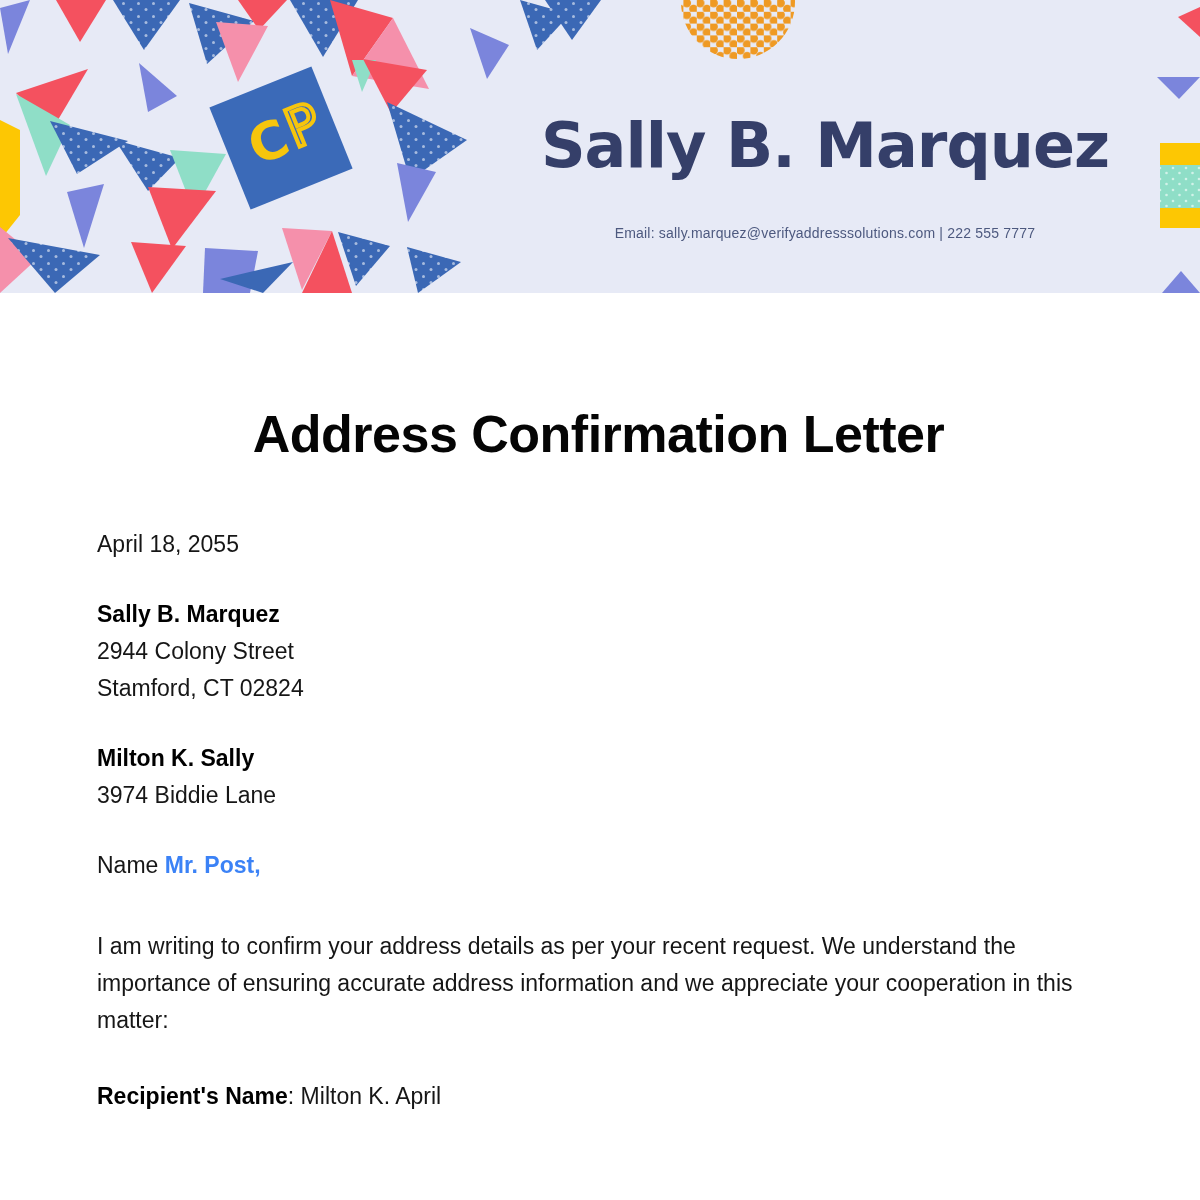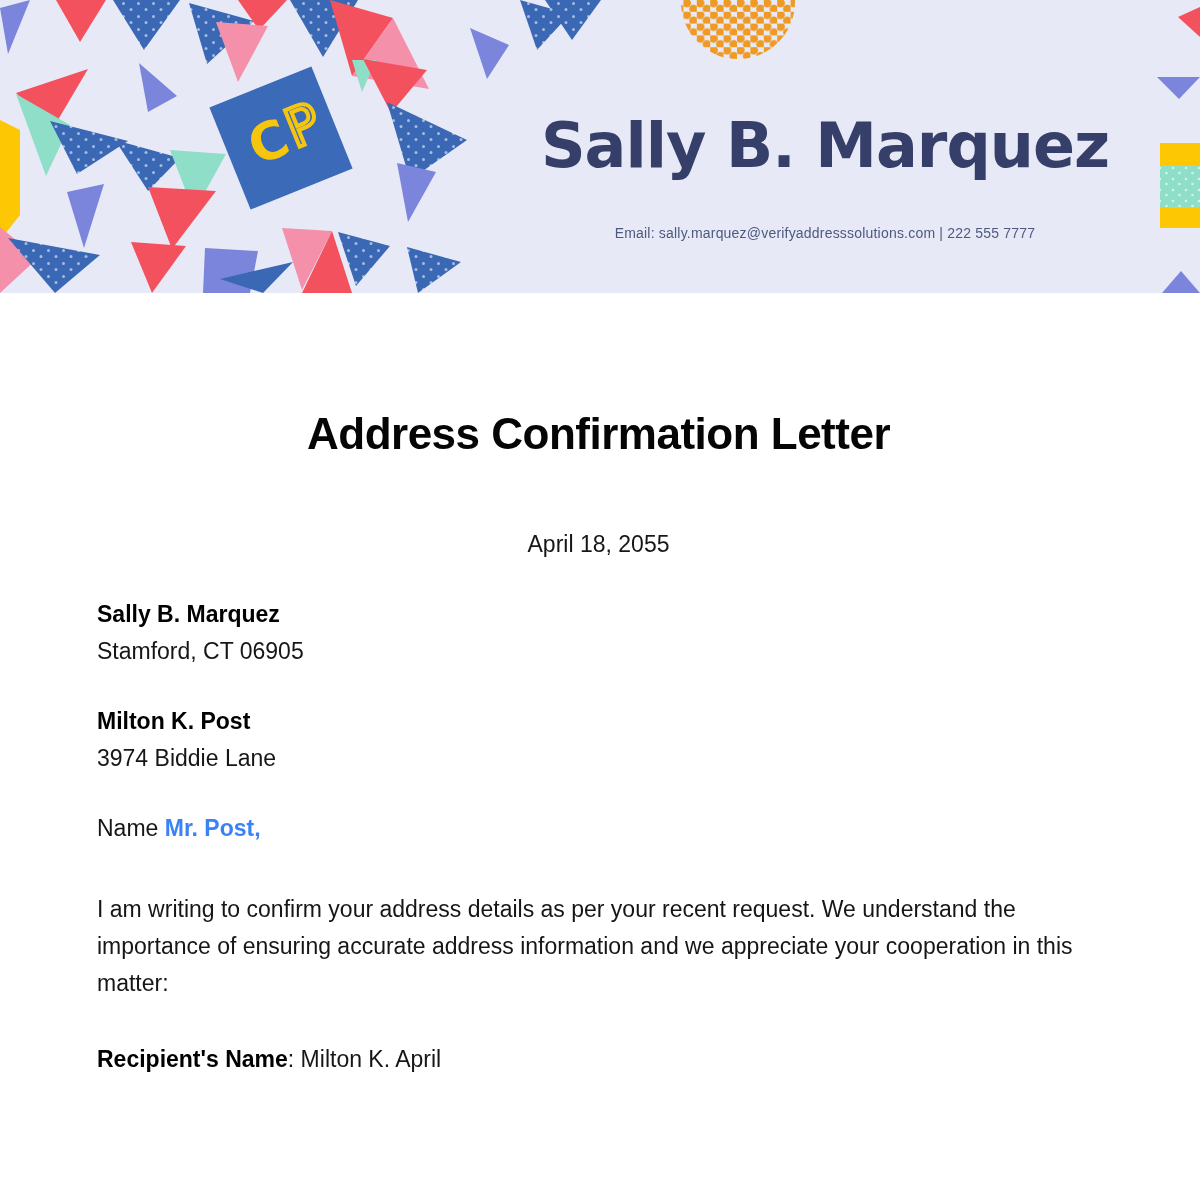--- a/index.html
+++ b/index.html
@@ -44,28 +44,28 @@
     line-height: 26px;
     letter-spacing: 0.2px;
     color: #4d597f;
     font-weight: 500;
   }
   
   .letter { padding: 0 100px 0 97px; }
   .doc-title {
     margin-top: 117px;
     text-align: center;
-    font-size: 44px;
+    font-size: 52px;
     line-height: 48px;
     font-weight: bold;
     letter-spacing: -0.5px;
     color: #050505;
   }
   .line { font-size: 23px; line-height: 37px; }
-  .date-line { margin-top: 68px; text-align: center; }
+  .date-line { margin-top: 68px; }
   .addr-block { margin-top: 33px; }
   .addr-block .name { font-weight: bold; color: #000; }
   .salutation { margin-top: 33px; }
   .salutation .bold { font-weight: bold; color: #3b82f6; }
   .body-par { margin-top: 44px; max-width: 1000px; }
   .details-block { margin-top: 39px; }
   .details-block .label { font-weight: bold; color: #000; text-align: center; }
   .pre { white-space: pre-wrap; }
 </style>
 </head>
@@ -158,25 +158,26 @@
   </div>
 
   <div class="letter">
 
     <h1 class="doc-title">Address Confirmation Letter</h1>
 
     <div class="line date-line">April 18, 2055</div>
 
     <div class="addr-block">
       <div class="line name">Sally B. Marquez</div>
-      <div class="line">Stamford, CT 06905</div>
+      <div class="line">2944 Colony Street</div>
+      <div class="line">Stamford, CT 02824</div>
     </div>
 
     <div class="addr-block">
-      <div class="line name">Milton K. Post</div>
+      <div class="line name">Milton K. Sally</div>
       <div class="line">3974 Biddie Lane</div>
     </div>
 
     <div class="line salutation">
       <span class="pre">Name </span><span class="bold">Mr. Post,</span>
     </div>
 
     <p class="line body-par">I am writing to confirm your address details as per your recent request. We understand the importance of ensuring accurate address information and we appreciate your cooperation in this matter:</p>
 
     <div class="details-block">

